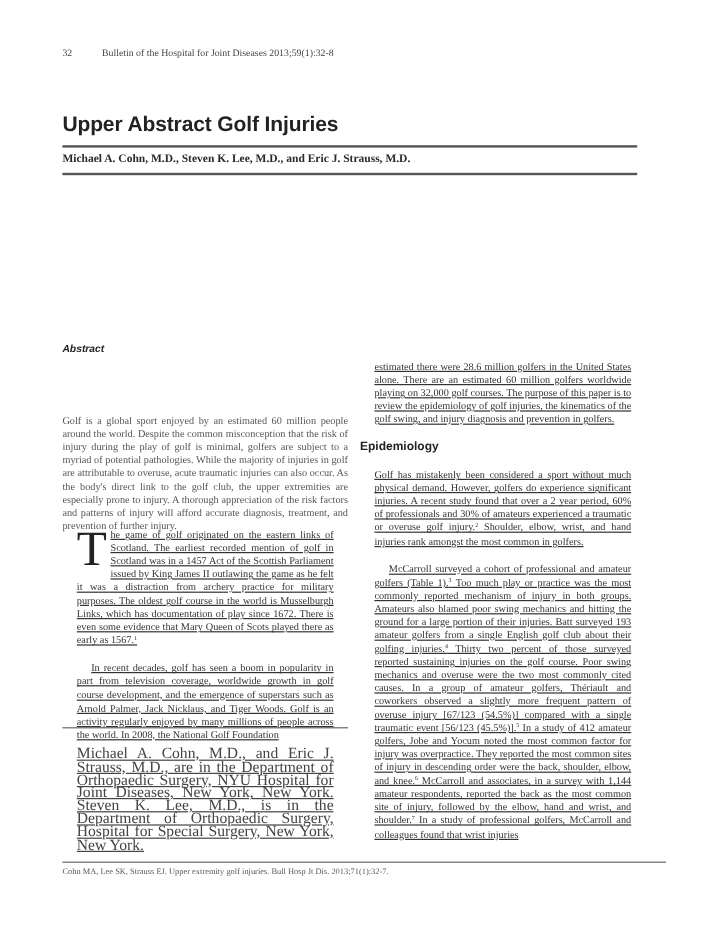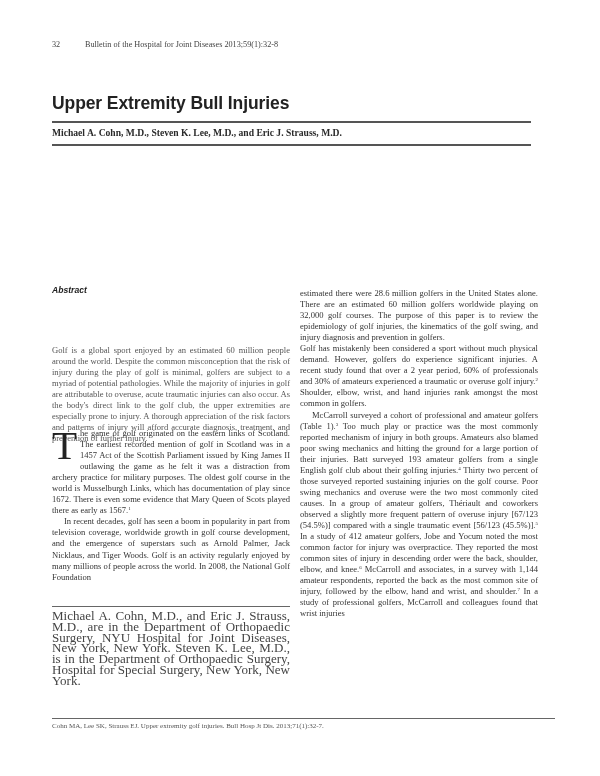--- a/index.html
+++ b/index.html
@@ -35,21 +35,21 @@
       position: absolute; top: 285px; left: 52px;
       font-family: "Liberation Sans", sans-serif; font-weight: bold; font-style: italic;
       font-size: 8.6px; color: #222;
     }
     .abstract-body { top: 297px; color: #555; margin-top: 48px; }
     .intro { top: 428px; }
     .dropcap {
       float: left; font-size: 41px; line-height: 33px; margin: 1px 3px 0 0;
       color: #222; font-family: "Liberation Serif", serif;
     }
-    p { margin: 0; }
+    p { margin: 12px; text-decoration: underline; }
     .indent { text-indent: 12px; }
     .right-top { top: 288px; }
     .section-head {
       font-family: "Liberation Sans", sans-serif; font-weight: bold;
       font-size: 10px; color: #222; margin: 5px 0 2px 0; text-align: left;
     }
     sup { font-size: 5px; line-height: 0; vertical-align: 3px; }
     .fn-rule {
       position: absolute; top: 606px; left: 52px; width: 238px; height: 1px; background: #666;
     }
@@ -65,38 +65,39 @@
       position: absolute; top: 722px; left: 52px; font-size: 7px; color: #555; white-space: nowrap;
     }
   </style>
 </head>
 <body>
 
 <div class="running-head">
   <span class="pg">32</span><span>Bulletin of the Hospital for Joint Diseases 2013;59(1):32-8</span>
 </div>
 
-<div class="title">Upper Extremity Bull Injuries</div>
+<div class="title">Upper Abstract Golf Injuries</div>
 <div class="rule r1"></div>
 <div class="authors">Michael A. Cohn, M.D., Steven K. Lee, M.D., and Eric J. Strauss, M.D.</div>
 <div class="rule r2"></div>
 
 <div class="abstract-head">Abstract</div>
 <div class="col col-left abstract-body">Golf is a global sport enjoyed by an estimated 60 million people around the world. Despite the common misconception that the risk of injury during the play of golf is minimal, golfers are subject to a myriad of potential pathologies. While the majority of injuries in golf are attributable to overuse, acute traumatic injuries can also occur. As the body's direct link to the golf club, the upper extremities are especially prone to injury. A thorough appreciation of the risk factors and patterns of injury will afford accurate diagnosis, treatment, and prevention of further injury.</div>
 
 <div class="col col-left intro">
   <p><span class="dropcap">T</span><span>he game of golf originated on the eastern links of Scotland. The earliest recorded mention of golf in Scotland was in a 1457 Act of the Scottish Parliament issued by King James II outlawing the game as he felt it was a distraction from archery practice for military purposes. The oldest golf course in the world is Musselburgh Links, which has documentation of play since 1672. There is even some evidence that Mary Queen of Scots played there as early as 1567.</span><sup>1</sup></p>
   <p class="indent">In recent decades, golf has seen a boom in popularity in part from television coverage, worldwide growth in golf course development, and the emergence of superstars such as Arnold Palmer, Jack Nicklaus, and Tiger Woods. Golf is an activity regularly enjoyed by many millions of people across the world. In 2008, the National Golf Foundation</p>
 </div>
 
 <div class="fn-rule"></div>
 <div class="footnote">
   <p>Michael A. Cohn, M.D., and Eric J. Strauss, M.D., are in the Department of Orthopaedic Surgery, NYU Hospital for Joint Diseases, New York, New York. Steven K. Lee, M.D., is in the Department of Orthopaedic Surgery, Hospital for Special Surgery, New York, New York.</p>
 </div>
 
 <div class="col col-right right-top">
   <p>estimated there were 28.6 million golfers in the United States alone. There are an estimated 60 million golfers worldwide playing on 32,000 golf courses. The purpose of this paper is to review the epidemiology of golf injuries, the kinematics of the golf swing, and injury diagnosis and prevention in golfers.</p>
+  <div class="section-head">Epidemiology</div>
   <p><span>Golf has mistakenly been considered a sport without much physical demand. However, golfers do experience significant injuries. A recent study found that over a 2 year period, 60% of professionals and 30% of amateurs experienced a traumatic or overuse golf injury.</span><sup>2</sup><span> Shoulder, elbow, wrist, and hand injuries rank amongst the most common in golfers.</span></p>
   <p class="indent"><span>McCarroll surveyed a cohort of professional and amateur golfers (Table 1).</span><sup>3</sup><span> Too much play or practice was the most commonly reported mechanism of injury in both groups. Amateurs also blamed poor swing mechanics and hitting the ground for a large portion of their injuries. Batt surveyed 193 amateur golfers from a single English golf club about their golfing injuries.</span><sup>4</sup><span> Thirty two percent of those surveyed reported sustaining injuries on the golf course. Poor swing mechanics and overuse were the two most commonly cited causes. In a group of amateur golfers, Thériault and coworkers observed a slightly more frequent pattern of overuse injury [67/123 (54.5%)] compared with a single traumatic event [56/123 (45.5%)].</span><sup>5</sup><span> In a study of 412 amateur golfers, Jobe and Yocum noted the most common factor for injury was overpractice. They reported the most common sites of injury in descending order were the back, shoulder, elbow, and knee.</span><sup>6</sup><span> McCarroll and associates, in a survey with 1,144 amateur respondents, reported the back as the most common site of injury, followed by the elbow, hand and wrist, and shoulder.</span><sup>7</sup><span> In a study of professional golfers, McCarroll and colleagues found that wrist injuries</span></p>
 </div>
 
 <div class="bottom-rule"></div>
 <div class="citation">Cohn MA, Lee SK, Strauss EJ. Upper extremity golf injuries. Bull Hosp Jt Dis. 2013;71(1):32-7.</div>
 
 </body></html>

